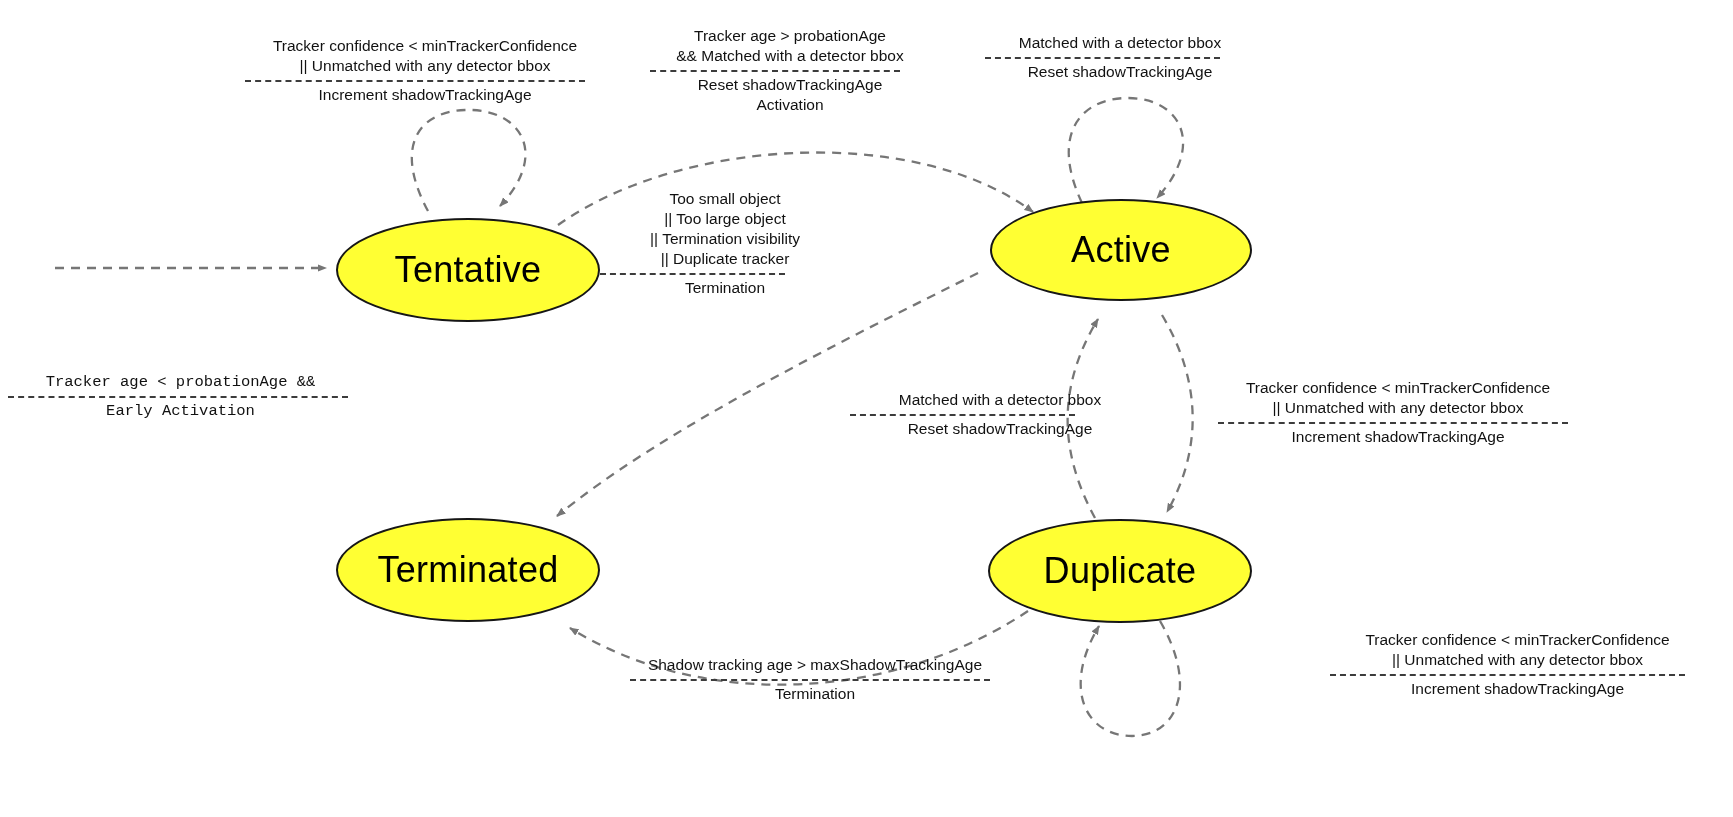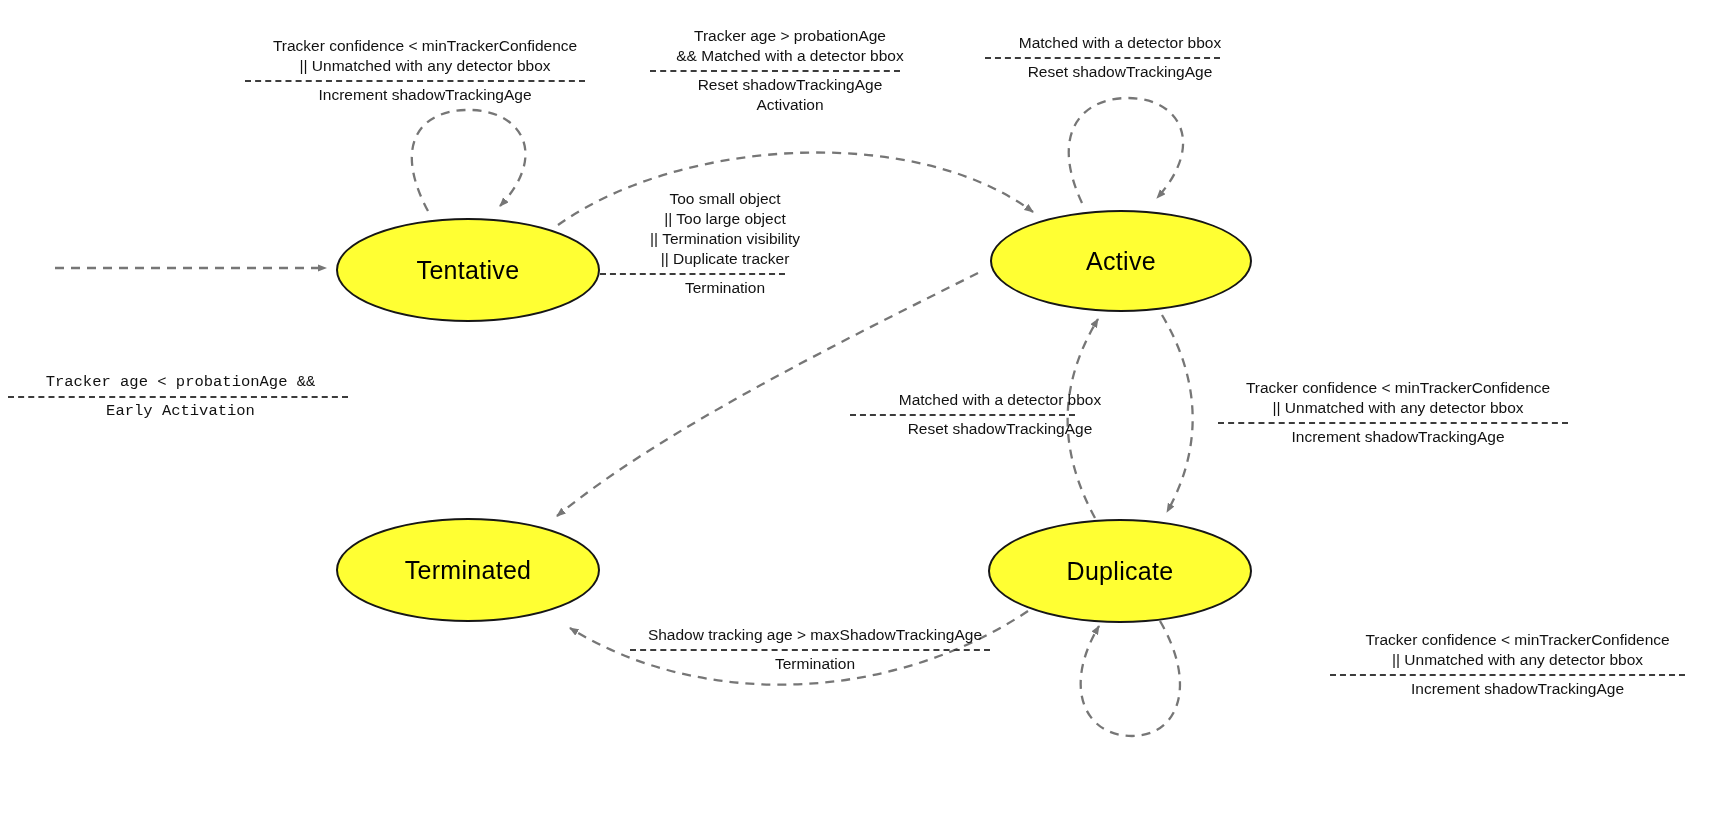--- a/index.html
+++ b/index.html
@@ -14,21 +14,21 @@
   .canvas{
     position:relative;width:1733px;height:817px;background:#ffffff;overflow:hidden;
   }
   .edges{position:absolute;left:0;top:0;width:1733px;height:817px;}
   .edge{fill:none;stroke:var(--arrow);stroke-width:2.3;stroke-dasharray:9 7;}
   .state{
     position:absolute;display:flex;align-items:center;justify-content:center;
     background:var(--state-fill);
     border:2.5px solid var(--state-stroke);
     border-radius:50%;
-    font-size:25px;color:#000;letter-spacing:0.3px;
+    font-size:36px;color:#000;letter-spacing:0.3px;
   }
   .edge-label{
     position:absolute;display:flex;flex-direction:column;align-items:center;
     font-size:15.5px;line-height:20px;color:var(--text);text-align:center;white-space:nowrap;
   }
   .edge-label .divider{
     border-top:2px dashed #3c3c3c;height:0;margin:4px 0 3px 0;align-self:stretch;
   }
 </style>
 </head>
@@ -49,21 +49,21 @@
     <path class="edge" d="M 978 273 C 840 342, 662 430, 557 516" marker-end="url(#ah)"></path>
     <path class="edge" d="M 1095 518 C 1058 450, 1058 385, 1098 319" marker-end="url(#ah)"></path>
     <path class="edge" d="M 1162 315 C 1202 382, 1202 450, 1167 512" marker-end="url(#ah)"></path>
     <path class="edge" d="M 1028 611 C 890 703, 700 709, 570 628" marker-end="url(#ah)"></path>
     <path class="edge" d="M 1160 621 C 1198 686, 1178 736, 1132 736 C 1085 736, 1062 688, 1099 626" marker-end="url(#ah)"></path>
   </svg>
 
   <div class="state" style="left:336px;top:218px;width:264px;height:104px;">
     <span>Tentative</span>
   </div>
-  <div class="state" style="left:990px;top:210px;width:262px;height:102px;text-align:center;">
+  <div class="state" style="left:990px;top:199px;width:262px;height:102px;text-align:center;">
     <span>Active</span>
   </div>
   <div class="state" style="left:336px;top:518px;width:264px;height:104px;">
     <span>Terminated</span>
   </div>
   <div class="state" style="left:988px;top:519px;width:264px;height:104px;">
     <span>Duplicate</span>
   </div>
 
 
@@ -109,21 +109,21 @@
     <div>Reset shadowTrackingAge</div>
   </div>
 
   <div class="edge-label" style="left:1218px;top:378px;width:360px;">
     <div>Tracker confidence &lt; minTrackerConfidence</div>
     <div>|| Unmatched with any detector bbox</div>
     <div class="divider" style="width:350px;"></div>
     <div>Increment shadowTrackingAge</div>
   </div>
 
-  <div class="edge-label" style="left:630px;top:625px;width:370px;">
+  <div class="edge-label" style="left:630px;top:655px;width:370px;">
     <div>Shadow tracking age &gt; maxShadowTrackingAge</div>
     <div class="divider" style="width:360px;"></div>
     <div>Termination</div>
   </div>
 
   <div class="edge-label" style="left:1330px;top:630px;width:375px;">
     <div>Tracker confidence &lt; minTrackerConfidence</div>
     <div>|| Unmatched with any detector bbox</div>
     <div class="divider" style="width:355px;"></div>
     <div>Increment shadowTrackingAge</div>

